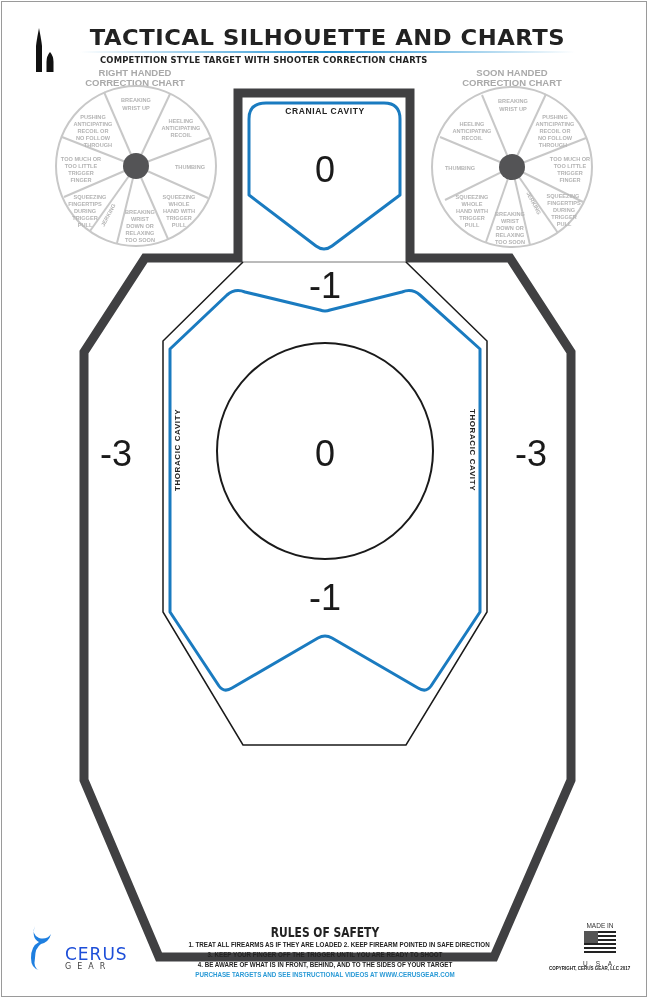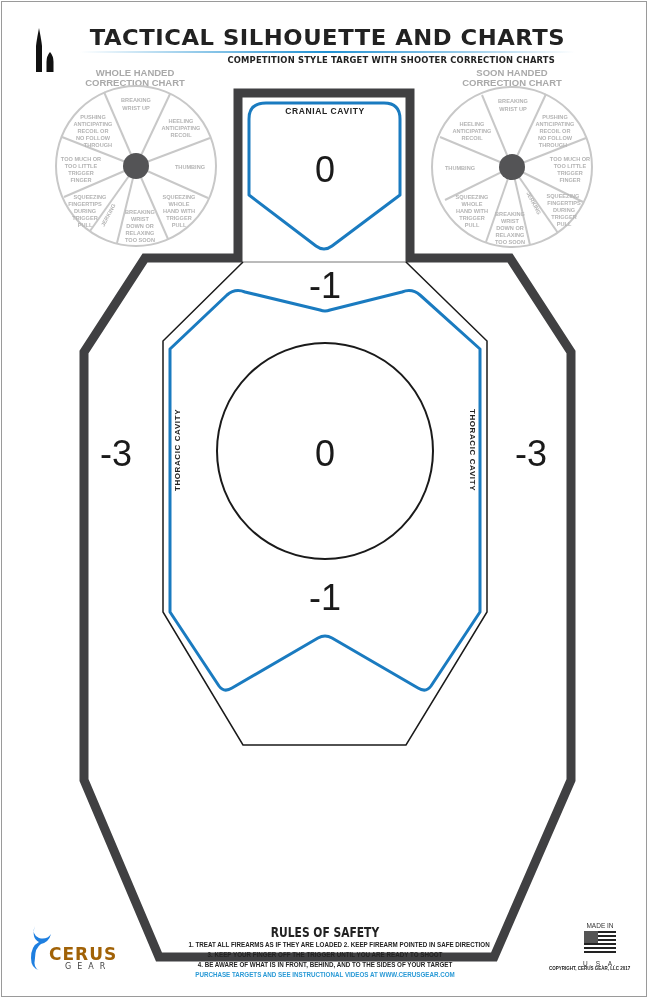--- a/index.html
+++ b/index.html
@@ -1,29 +1,29 @@
 <!DOCTYPE html>
 <html><head>
 <meta charset="utf-8">
 <style>
   html, body { margin: 0; padding: 0; background: #ffffff; }
   body { width: 650px; height: 1000px; position: relative; overflow: hidden; font-family: "Liberation Sans", sans-serif; }
   .frame { position: absolute; left: 1px; top: 1px; width: 646px; height: 996px; border: 1px solid #9a9a9a; box-sizing: border-box; background: #fff; }
   .title { position: absolute; left: 80px; top: 26px; width: 495px; text-align: center; font-family: "DejaVu Sans", sans-serif; font-weight: bold; font-size: 21px; letter-spacing: 0.5px; color: #222; transform: scaleX(1.08); transform-origin: center; }
   .title-rule { position: absolute; left: 80px; top: 51px; width: 495px; height: 2px; background: linear-gradient(90deg, rgba(30,144,210,0) 0%, #1e90d2 50%, rgba(30,144,210,0) 100%); }
-  .subtitle { position: absolute; left: 100px; top: 55px; width: 455px; text-align: right; font-family: "DejaVu Sans", sans-serif; font-weight: bold; font-size: 8.4px; letter-spacing: 0.2px; color: #222; }
+  .subtitle { position: absolute; left: 100px; top: 55px; width: 455px; text-align: left; font-family: "DejaVu Sans", sans-serif; font-weight: bold; font-size: 8.4px; letter-spacing: 0.2px; color: #222; }
   .bullets { position: absolute; left: 34px; top: 28px; }
   .chart-title { position: absolute; text-align: center; color: #a9a9a9; font-weight: bold; font-size: 9.5px; line-height: 10px; font-family: "Liberation Sans", sans-serif; }
   svg text { font-family: "Liberation Sans", sans-serif; }
   .target-svg { position: absolute; left: 0; top: 0; }
   .footer-title { position: absolute; left: 175px; top: 924px; width: 300px; text-align: center; font-family: "DejaVu Sans Condensed", "DejaVu Sans", sans-serif; font-weight: bold; font-size: 14px; color: #222; transform: scaleX(0.85); }
   .footer-line { position: absolute; left: 150px; width: 350px; text-align: center; font-family: "Liberation Sans", sans-serif; font-weight: bold; font-size: 8px; color: #222; transform: scaleX(0.78); white-space: nowrap; }
   .footer-link { color: #2a9ad6; }
   .logo { position: absolute; left: 25px; top: 924px; width: 100px; height: 50px; }
-  .logo-word { position: absolute; left: 24px; top: 20px; font-family: "DejaVu Sans", sans-serif; font-size: 17px; font-weight: bold; color: #a16207; letter-spacing: 1px; }
+  .logo-word { position: absolute; left: 40px; top: 20px; font-family: "DejaVu Sans", sans-serif; font-size: 17px; font-weight: normal; color: #1d4ed8; letter-spacing: 1px; }
   .logo-sub { position: absolute; left: 40px; top: 38px; font-family: "DejaVu Sans", sans-serif; font-size: 8px; color: #444; letter-spacing: 6px; }
   .made { position: absolute; left: 580px; top: 922px; width: 40px; text-align: center; font-size: 6.5px; color: #333; }
   .usa { position: absolute; left: 580px; top: 960px; width: 40px; text-align: center; font-size: 6.5px; color: #333; letter-spacing: 1.5px; }
   .copyright { position: absolute; left: 545px; top: 965px; width: 80px; text-align: center; font-size: 5px; font-weight: bold; color: #222; transform: scaleX(0.9); white-space: nowrap; }
   .flag { position: absolute; left: 584px; top: 931px; width: 32px; height: 22px; }
 </style>
 </head>
 <body>
 
 <div class="frame"></div>
@@ -31,21 +31,21 @@
 <svg class="bullets" width="22" height="46" viewBox="0 0 22 46">
   <path d="M5 0 L6.5 8 L7.5 14 L8 18 L8 44 L2 44 L2 18 L2.5 14 L3.5 8 Z" fill="#111"></path>
   <path d="M16 24 Q19.5 28 19.5 34 L19.5 44 L12.5 44 L12.5 34 Q12.5 28 16 24 Z" fill="#111"></path>
 </svg>
 
 <div class="title">TACTICAL SILHOUETTE AND CHARTS</div>
 <div class="title-rule"></div>
 <div class="subtitle">COMPETITION STYLE TARGET WITH  SHOOTER CORRECTION CHARTS</div>
 
 <div class="chart-title" style="left:70px; top:68px; width:130px;">
-  <div>WHOLE HANDED</div>
+  <div>RIGHT HANDED</div>
   <div>CORRECTION CHART</div>
 </div>
 
 <div class="chart-title" style="left:447px; top:68px; width:130px;">
   <div>SOON HANDED</div>
   <div>CORRECTION CHART</div>
 </div>
 
 <svg class="target-svg" width="650" height="1000" viewBox="0 0 650 1000">
 

